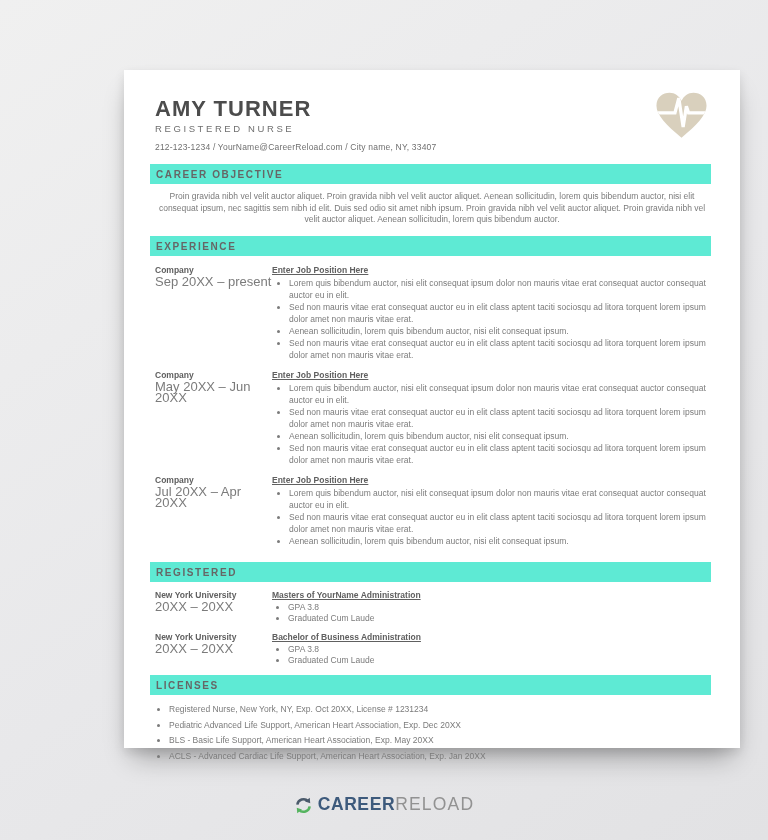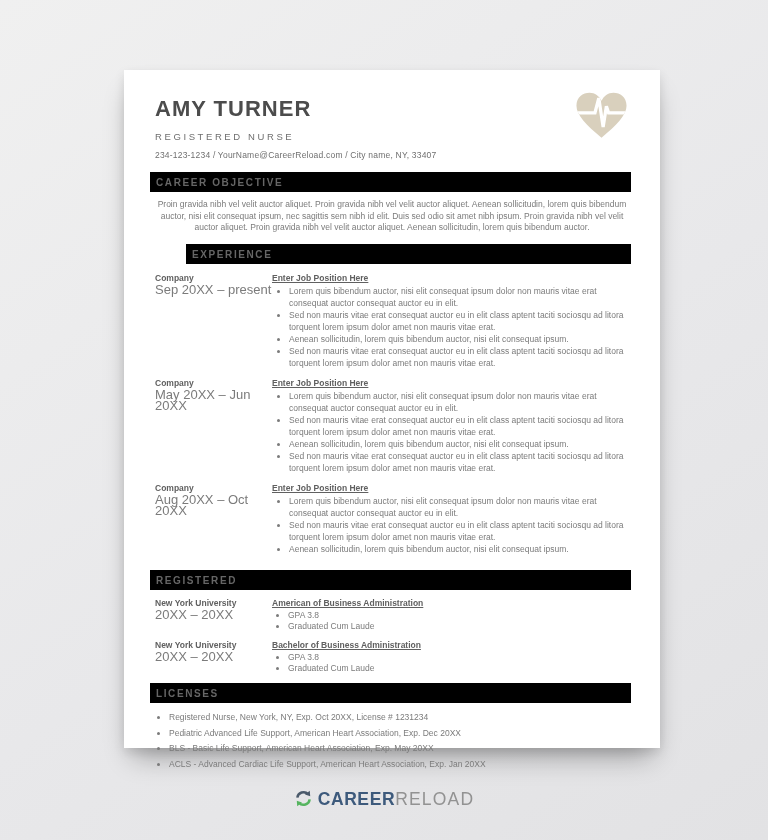--- a/index.html
+++ b/index.html
@@ -3,39 +3,39 @@
 <meta charset="utf-8">
 <style>
   * { margin:0; padding:0; box-sizing:border-box; }
   html,body { width:768px; height:840px; }
   body {
     font-family:"Liberation Sans", sans-serif;
     background:linear-gradient(145deg,#f0f0f0 0%, #e8e8ea 55%, #e2e2e4 100%);
     position:relative; overflow:hidden;
   }
   .paper {
-    position:absolute; left:124px; top:70px; width:536px; height:678px;
+    position:absolute; left:124px; top:70px; width:616px; height:678px;
     background:#ffffff;
     box-shadow:0 16px 26px -8px rgba(0,0,0,.33), 0 4px 10px rgba(0,0,0,.10);
   }
   .paper-inner { position:absolute; left:26px; right:29px; top:0; }
 
   
   .name { margin-top:26px; padding-left:5px; font-size:22px; font-weight:bold;
           color:#4c4c4c; letter-spacing:1px; }
-  .job-title { margin-top:9px; padding-left:5px; font-size:9.5px; letter-spacing:2.6px;
+  .job-title { margin-top:1px; padding-left:5px; font-size:9.5px; letter-spacing:2.6px;
           color:#6f6f6f; }
   .contact { margin-top:8px; padding-left:5px; font-size:8.5px; color:#6f6f6f; letter-spacing:.2px; }
   .heart { position:absolute; right:31px; top:21px; width:55px; height:49px; }
 
   
-  .bar { background:#000000; color:#666666; font-size:10px; font-weight:bold;
+  .bar { background:#5eead4; color:#666666; font-size:10px; font-weight:bold;
          letter-spacing:1.6px; padding:5px 6px 4px 6px; }
   .bar-objective { margin-top:12px; }
-  .bar-experience { margin-top:10px;margin-left:36px; }
+  .bar-experience { margin-top:10px; }
   .bar-education { margin-top:15px; }
   .bar-licenses { margin-top:9px; }
 
   .objective-text { margin-top:7px; padding-left:5px; padding-right:2px;
          font-size:8.5px; line-height:11.7px; color:#7b7b7b;text-align:center; }
 
   
   .row { display:flex; margin-top:9px; }
   .row.first-after-bar { margin-top:9px; }
   .col-left { width:122px; padding-left:5px; flex:none; }
@@ -47,21 +47,21 @@
   ul.bullets li { font-size:8.5px; line-height:12px; color:#7b7b7b; }
   .edu-row { margin-top:8px; }
   .edu-row ul.bullets { padding-left:16px; }
   .edu-row ul.bullets li { line-height:11px; }
 
   ul.license-list { list-style:disc; padding-left:19px; margin-top:9px; color:#8a8a8a; }
   ul.license-list li { font-size:8.5px; line-height:11px; margin-bottom:4.5px; color:#7b7b7b; }
 
   
   .footer-logo { position:absolute; left:0; right:0; top:789px; height:26px;
-      display:flex; align-items:flex-start; justify-content:center; gap:5px; cursor:pointer; }
+      display:flex; align-items:flex-end; justify-content:center; gap:5px; cursor:pointer; }
   .footer-logo .logo-icon { width:19px; height:19px; }
   .logo-text { font-size:17.5px; letter-spacing:.6px; }
   .logo-career { font-weight:bold; }
   .logo-reload { font-weight:normal; letter-spacing:1.2px; }
 </style>
 </head>
 <body>
 
 <div class="paper">
 
@@ -71,21 +71,21 @@
         <path d="M50 86 C22 62 4 44 4 27 C4 11 16 3 28 3 C38 3 46 9 50 18 C54 9 62 3 72 3 C84 3 96 11 96 27 C96 44 78 62 50 86 Z"></path>
       </clipPath>
     </defs>
     <path d="M50 86 C22 62 4 44 4 27 C4 11 16 3 28 3 C38 3 46 9 50 18 C54 9 62 3 72 3 C84 3 96 11 96 27 C96 44 78 62 50 86 Z" fill="#d9d0bd"></path>
     <polyline points="0,40 30,40 38,40 45,13 53,66 59,28 63,40 100,40" fill="none" stroke="#ffffff" stroke-width="6" clip-path="url(#heartClip)"></polyline>
   </svg>
 
   <div class="paper-inner">
     <div class="name">AMY TURNER</div>
     <div class="job-title">REGISTERED NURSE</div>
-    <div class="contact">234-123-1234 / YourName@CareerReload.com / City name, NY, 33407</div>
+    <div class="contact">212-123-1234 / YourName@CareerReload.com / City name, NY, 33407</div>
 
     <div class="bar bar-objective">CAREER OBJECTIVE</div>
     <div class="objective-text">Proin gravida nibh vel velit auctor aliquet. Proin gravida nibh vel velit auctor aliquet. Aenean sollicitudin, lorem quis bibendum auctor, nisi elit consequat ipsum, nec sagittis sem nibh id elit. Duis sed odio sit amet nibh ipsum. Proin gravida nibh vel velit auctor aliquet. Proin gravida nibh vel velit auctor aliquet. Aenean sollicitudin, lorem quis bibendum auctor.</div>
 
     <div class="bar bar-experience">EXPERIENCE</div>
 
     <div class="row first-after-bar">
       <div class="col-left">
         <div class="company">Company</div>
         <div class="dates">Sep 20XX – present</div>
@@ -113,41 +113,41 @@
           <li>Sed non  mauris vitae erat consequat auctor eu in elit class aptent taciti sociosqu ad litora torquent lorem ipsum dolor amet non  mauris vitae erat.</li>
           <li>Aenean sollicitudin, lorem quis bibendum auctor, nisi elit consequat ipsum.</li>
           <li>Sed non  mauris vitae erat consequat auctor eu in elit class aptent taciti sociosqu ad litora torquent lorem ipsum dolor amet non  mauris vitae erat.</li>
         </ul>
       </div>
     </div>
 
     <div class="row">
       <div class="col-left">
         <div class="company">Company</div>
-        <div class="dates">Aug 20XX – Oct 20XX</div>
+        <div class="dates">Jul 20XX – Apr 20XX</div>
       </div>
       <div class="col-right">
         <div class="position">Enter Job Position Here</div>
         <ul class="bullets">
           <li>Lorem quis bibendum auctor, nisi elit consequat ipsum dolor non  mauris vitae erat consequat auctor consequat auctor eu in elit.</li>
           <li>Sed non  mauris vitae erat consequat auctor eu in elit class aptent taciti sociosqu ad litora torquent lorem ipsum dolor amet non  mauris vitae erat.</li>
           <li>Aenean sollicitudin, lorem quis bibendum auctor, nisi elit consequat ipsum.</li>
         </ul>
       </div>
     </div>
 
     <div class="bar bar-education">REGISTERED</div>
 
     <div class="row edu-row">
       <div class="col-left">
         <div class="school">New York University</div>
         <div class="dates">20XX – 20XX</div>
       </div>
       <div class="col-right">
-        <div class="degree">American of Business Administration</div>
+        <div class="degree">Masters of YourName Administration</div>
         <ul class="bullets">
           <li>GPA 3.8</li>
           <li>Graduated Cum Laude</li>
         </ul>
       </div>
     </div>
 
     <div class="row edu-row">
       <div class="col-left">
         <div class="school">New York University</div>

